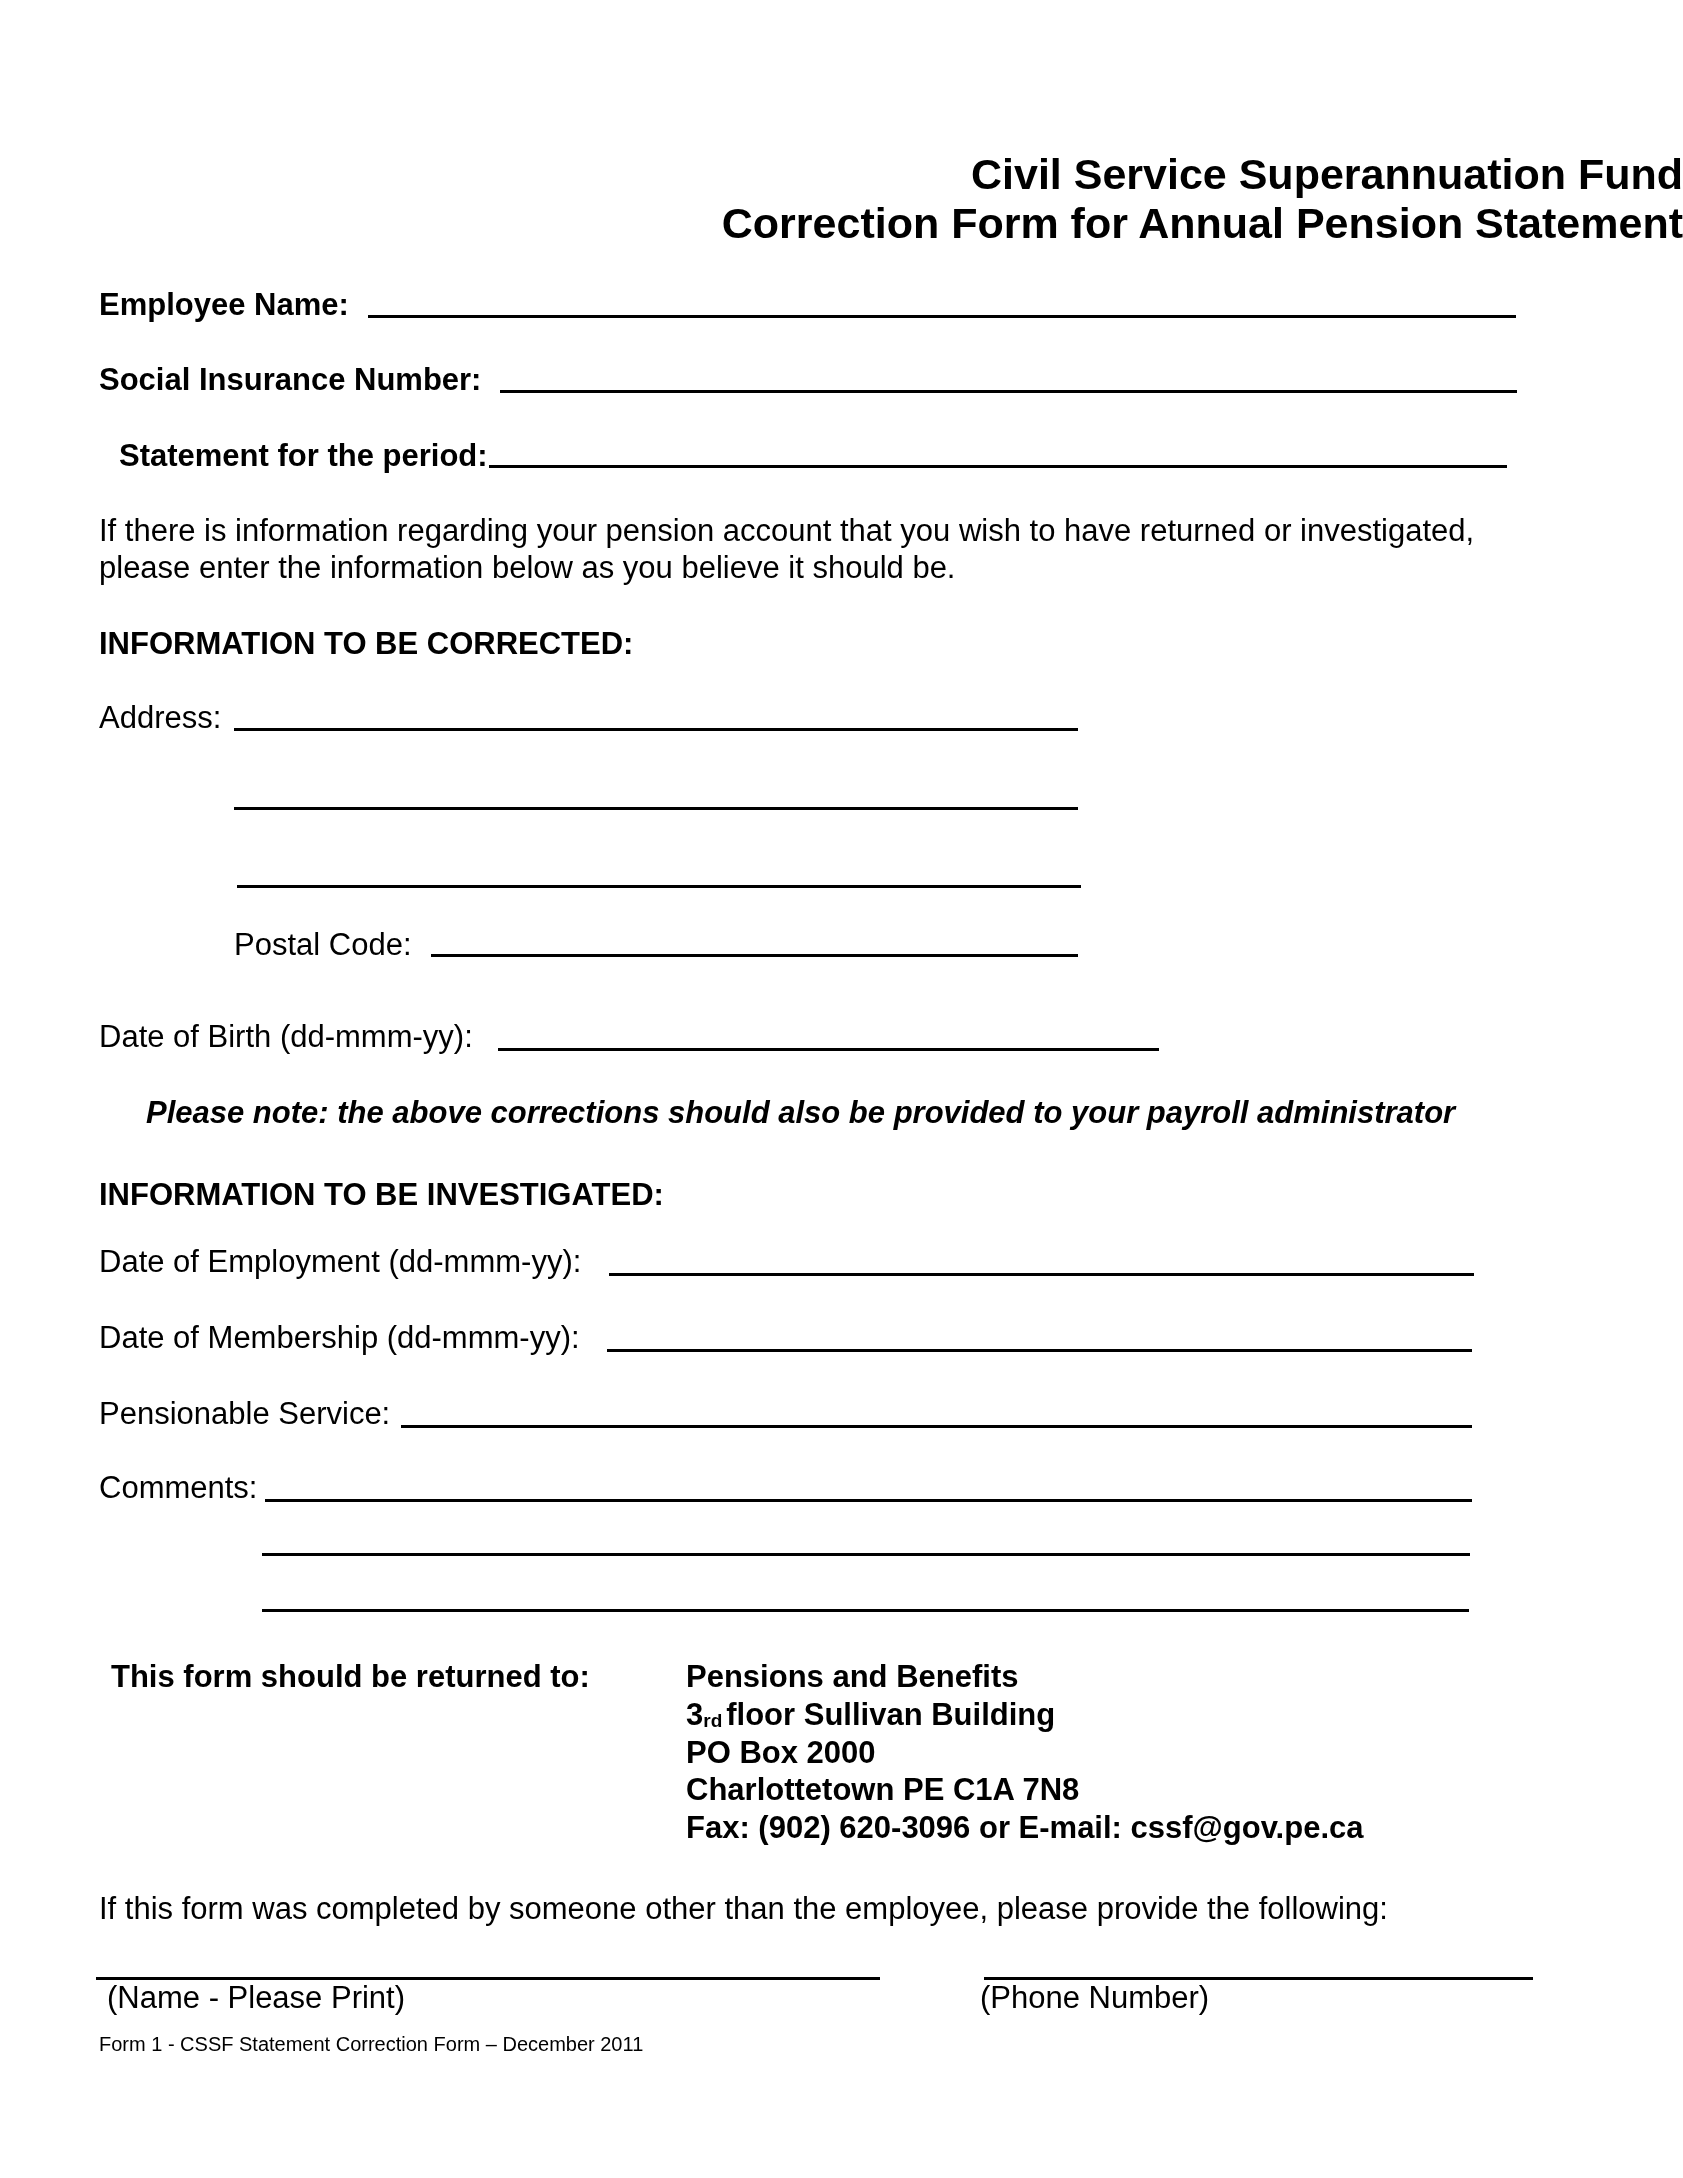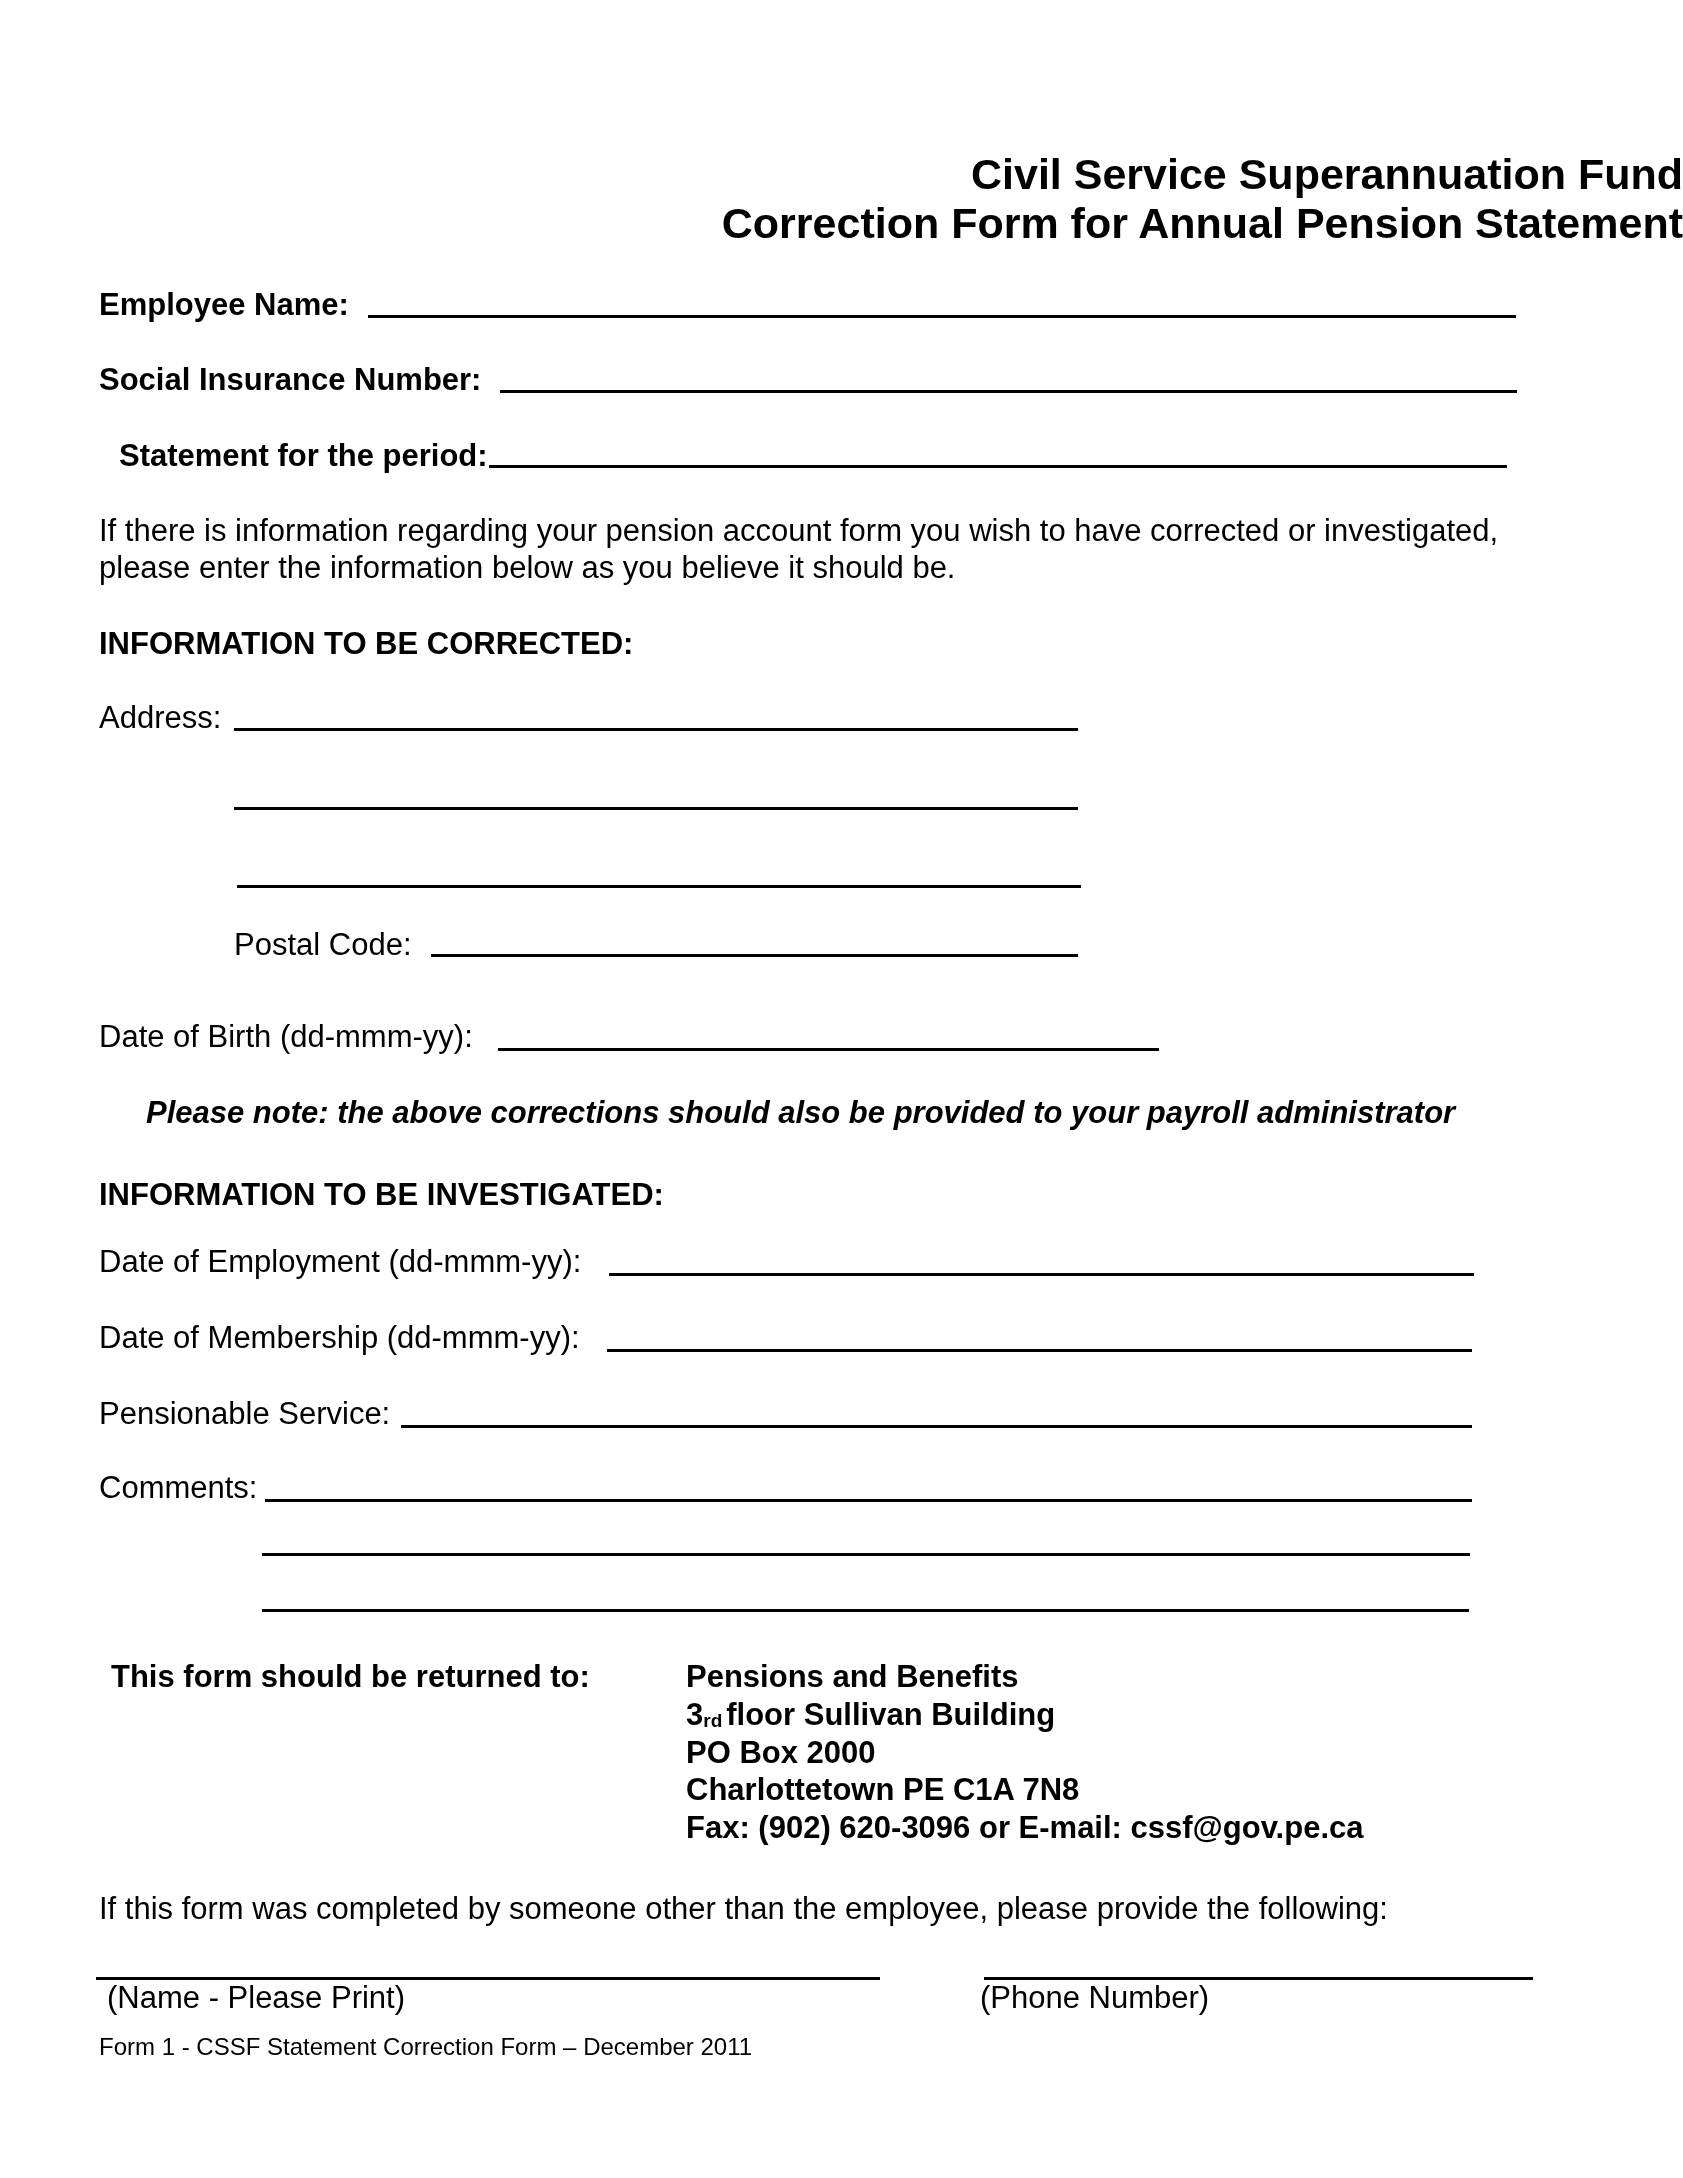--- a/index.html
+++ b/index.html
@@ -7,38 +7,38 @@
          font-family:"Liberation Sans", sans-serif; color:#000; }
   .abs { position:absolute; white-space:nowrap; }
   .title { left:0; width:1683px; text-align:right; font-weight:bold; font-size:43px; line-height:50px; }
   .lbl { font-size:31px; line-height:36px; }
   .b { font-weight:bold; }
   .line { position:absolute; height:0; border-top:3px solid #000; }
   .para { font-size:31px; line-height:38px; }
   .note { font-size:31px; font-weight:bold; font-style:italic; }
   .retblock { font-size:31px; font-weight:bold; line-height:38px; }
   .sup { font-size:19px; vertical-align:-2px; margin-right:4px; }
-  .footer { font-size:24px; }
+  .footer { font-size:20px; }
 </style>
 </head>
 <body>
 
 <div class="abs title" style="top:149px;">Civil Service Superannuation Fund</div>
 <div class="abs title" style="top:198px;">Correction Form for Annual Pension Statement</div>
 
 <div class="abs lbl b" style="left:99px; top:287px;">Employee Name:</div>
 <div class="line" style="left:368px; width:1148px; top:315px;"></div>
 
 <div class="abs lbl b" style="left:99px; top:362px;">Social Insurance Number:</div>
 <div class="line" style="left:500px; width:1017px; top:390px;"></div>
 
 <div class="abs lbl b" style="left:99px; top:438px;margin-left:20px;">Statement for the period:</div>
 <div class="line" style="left:489px; width:1018px; top:465px;"></div>
 
-<div class="abs para" style="left:99px; top:512px;">If there is information regarding your pension account form you wish to have corrected or investigated,</div>
+<div class="abs para" style="left:99px; top:512px;">If there is information regarding your pension account that you wish to have returned or investigated,</div>
 <div class="abs para" style="left:99px; top:549px;">please enter the information below as you believe it should be.</div>
 
 <div class="abs lbl b" style="left:99px; top:626px;">INFORMATION TO BE CORRECTED:</div>
 
 <div class="abs lbl" style="left:99px; top:700px;">Address:</div>
 <div class="line" style="left:234px; width:844px; top:728px;"></div>
 <div class="line" style="left:234px; width:844px; top:807px;"></div>
 <div class="line" style="left:237px; width:844px; top:885px;"></div>
 
 <div class="abs lbl" style="left:234px; top:927px;">Postal Code:</div>

